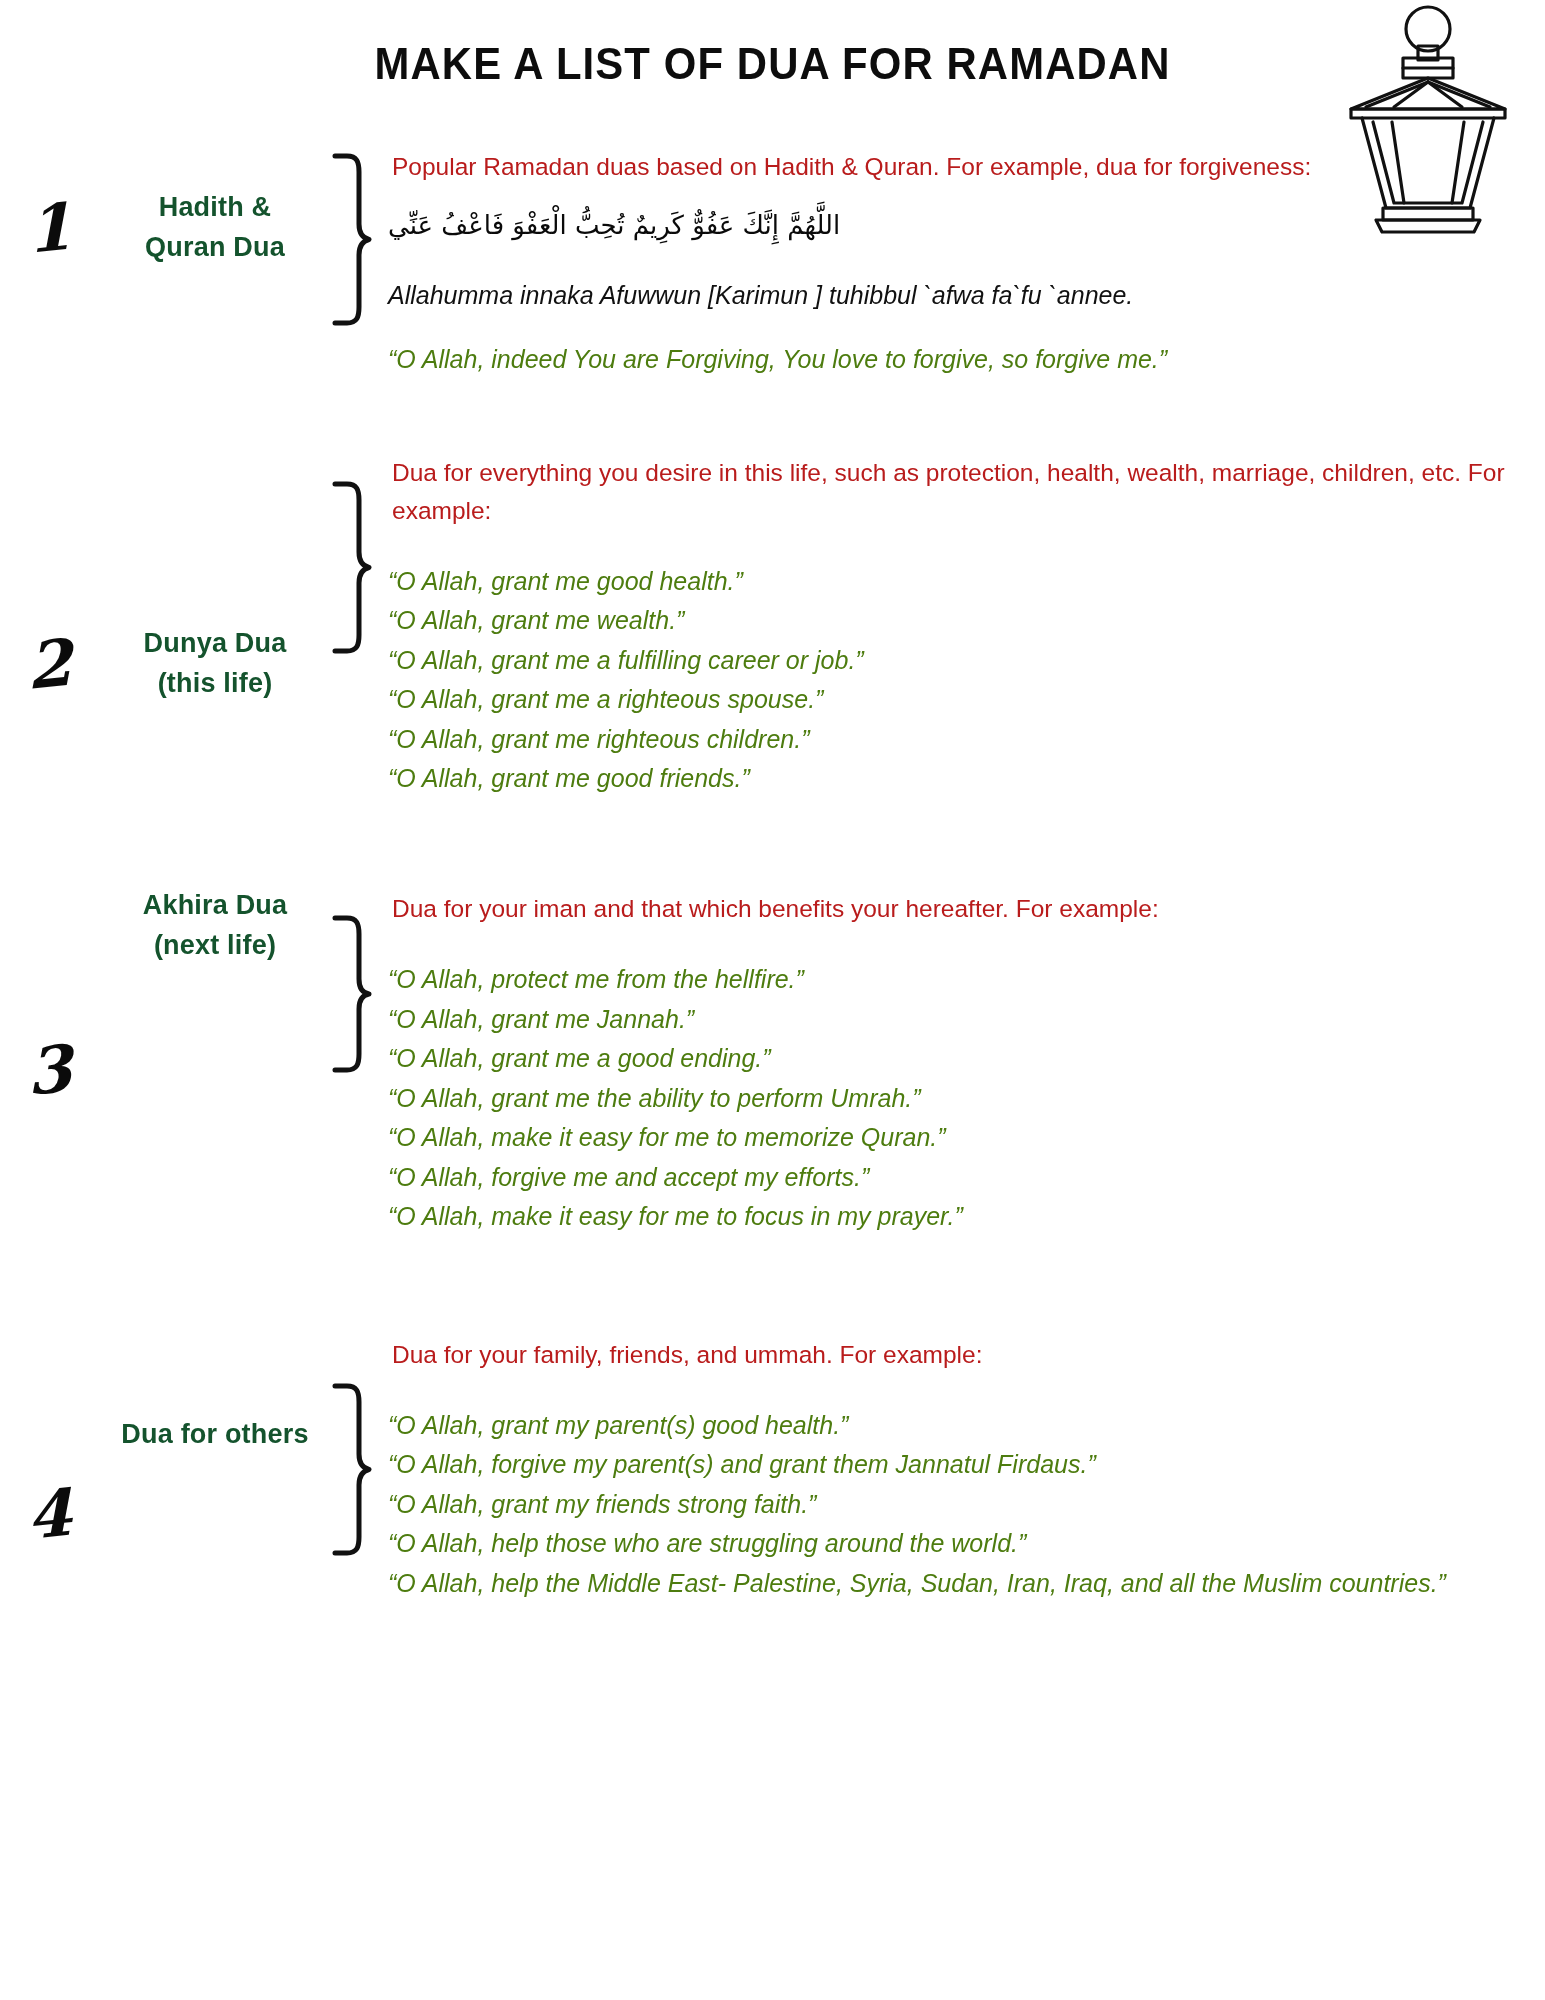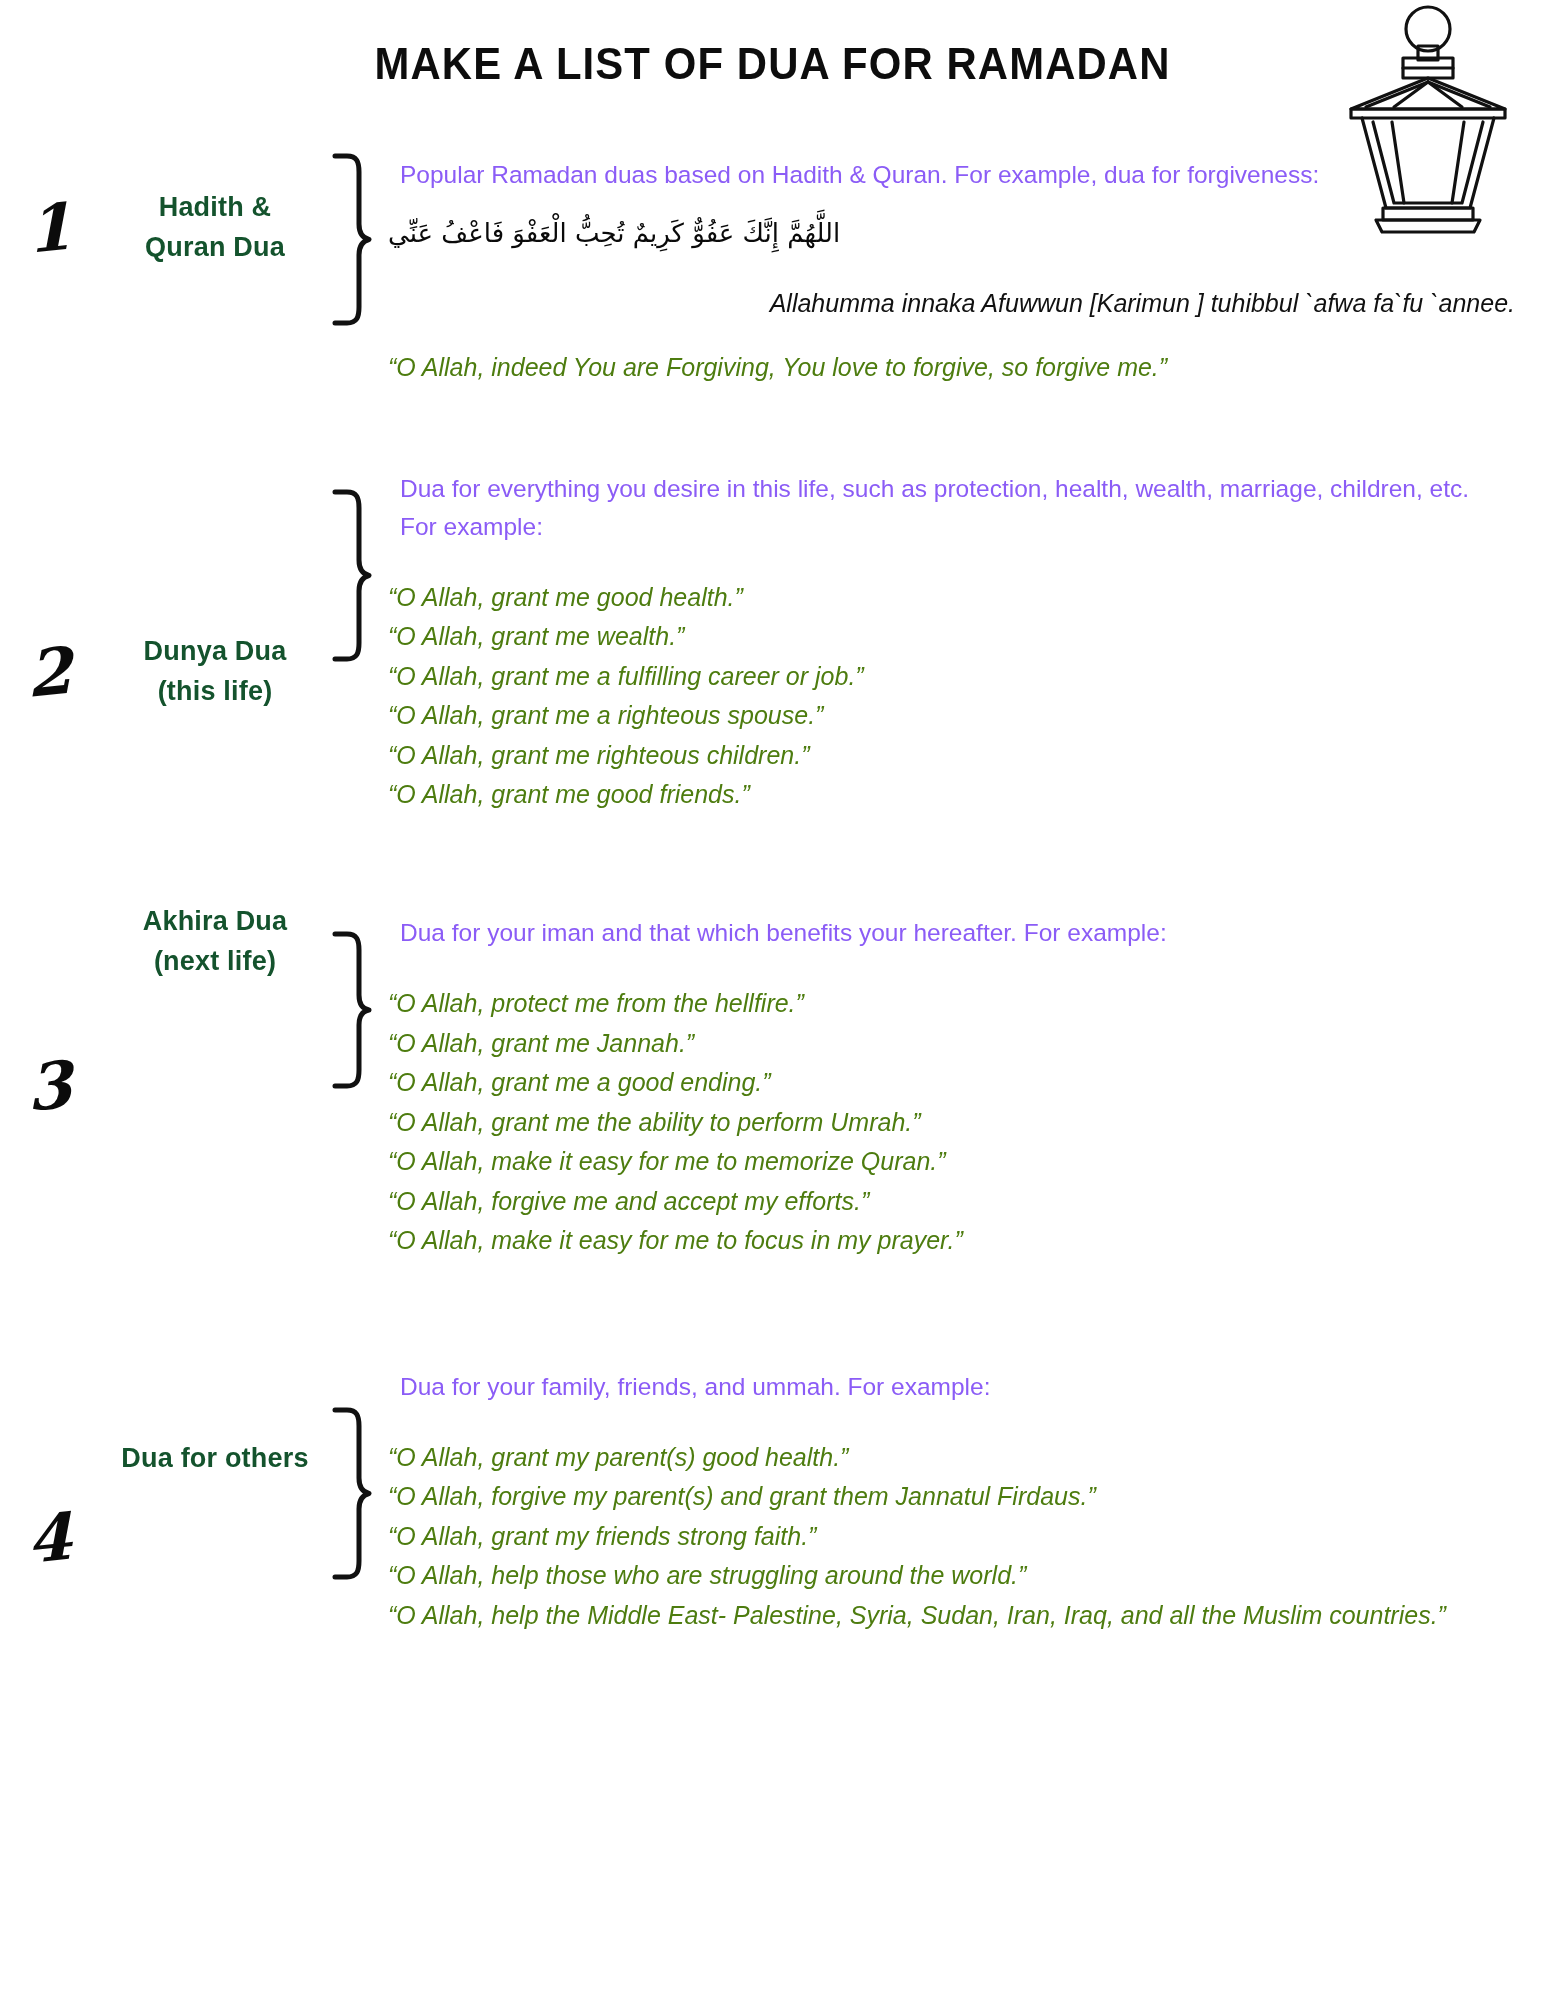--- a/index.html
+++ b/index.html
@@ -88,41 +88,40 @@
   .sec-body {
     flex: 1 1 auto;
     padding-left: 6px;
     padding-right: 30px;
   }
 
   .para {
     font-family: "Liberation Sans", sans-serif;
     font-size: 24.5px;
     line-height: 1.52;
-    color: #8b5cf6;
-    margin: 12px;
+    color: #b91c1c;
+    margin: 4px;
   }
   .arabic {
     font-family: "DejaVu Sans", sans-serif;
     font-size: 26px;
     line-height: 1.7;
     direction: rtl;
     text-align: left;
     margin: 18px 0 0 0;
     color: #0a0a0a;
     padding-right: 8px;
   }
   .translit {
     font-family: "Liberation Sans Narrow", "Liberation Sans", sans-serif;
     font-style: italic;
     font-size: 25px;
     line-height: 1.5;
     margin: 30px 0 0 0;
     color: #111111;
-    text-align: right;
   }
   .quote {
     font-family: "Liberation Sans Narrow", "Liberation Sans", sans-serif;
     font-style: italic;
     font-size: 25px;
     line-height: 1.5;
     margin: 0;
     color: #4d7c0f;
   }
   .quote-block {

